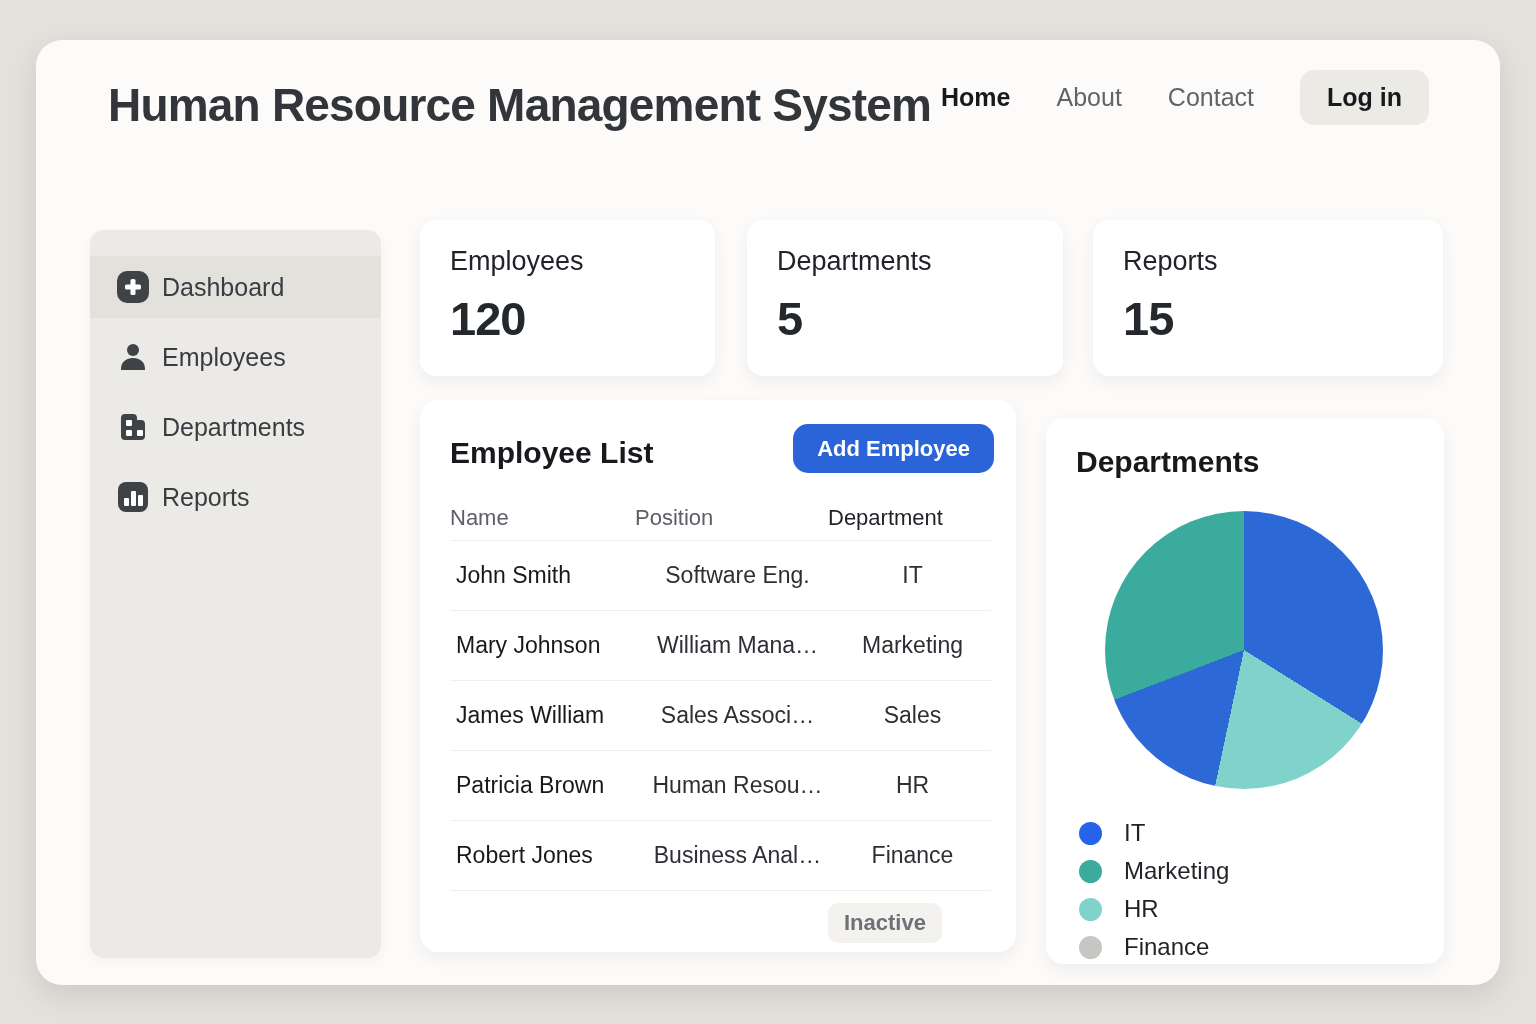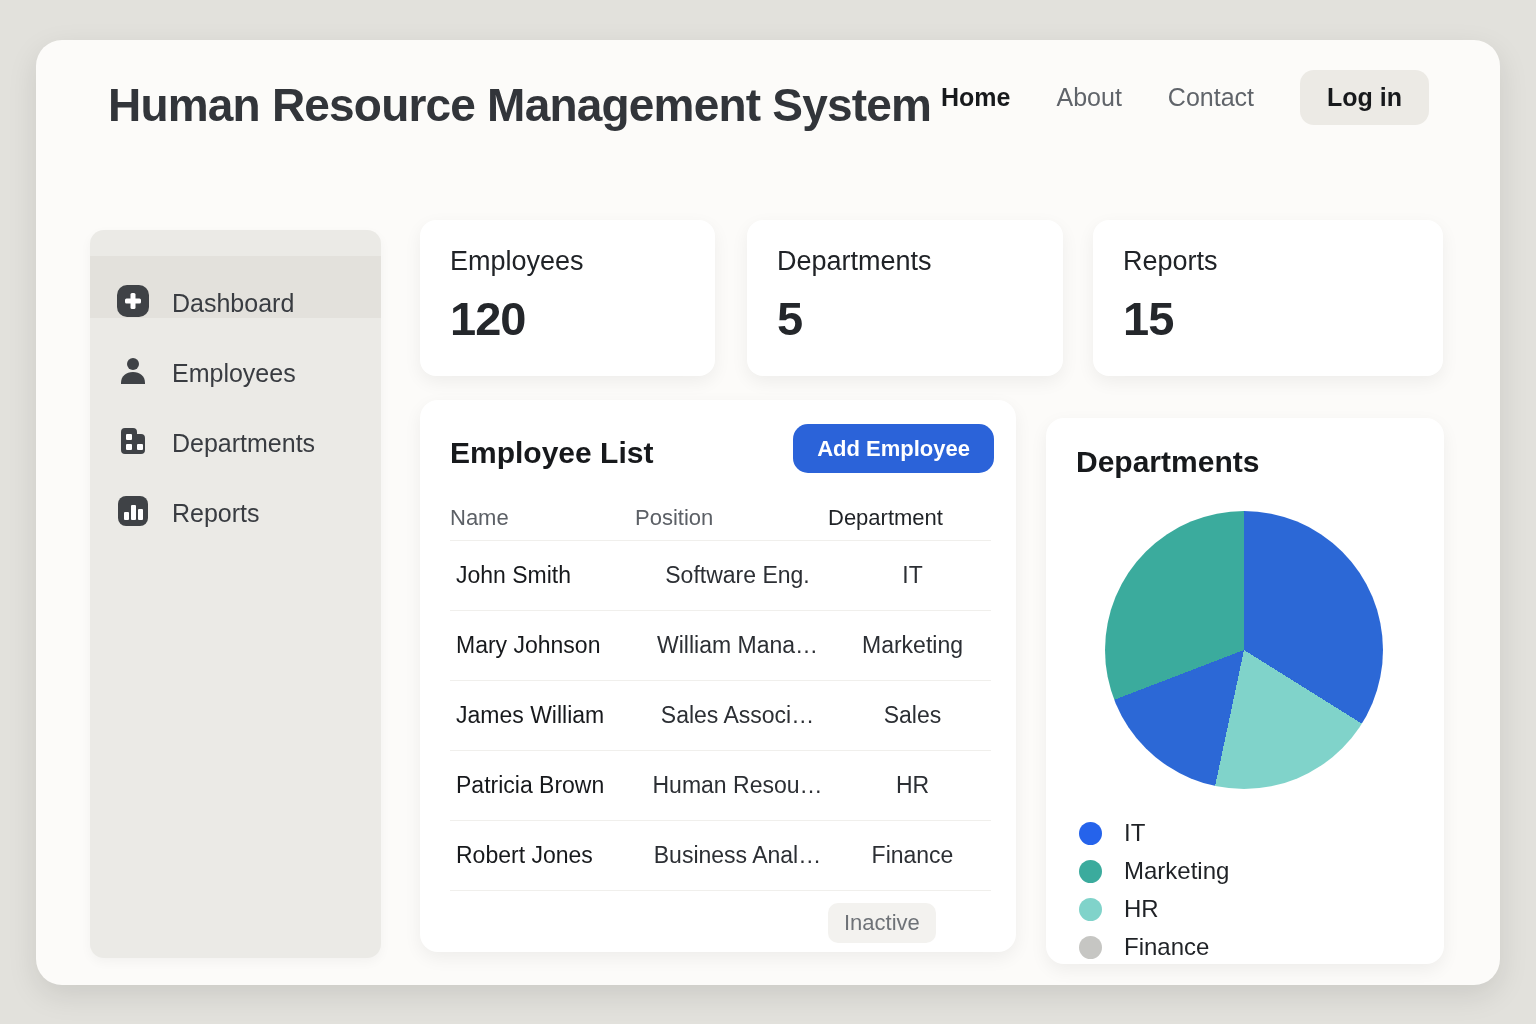--- a/index.html
+++ b/index.html
@@ -34,21 +34,21 @@
     font-family:"Liberation Sans", sans-serif;
   }
   
   .sidebar {
     position:absolute; left:54px; top:190px; width:291px; height:728px;
     background:#ebeae6; border-radius:14px; padding-top:26px;
     overflow:hidden;
     box-shadow:0 4px 12px rgba(0,0,0,.04);
   }
   .side-item {
-    display:flex; align-items:flex-end; gap:22px;
+    display:flex; align-items:center; gap:12px;
     height:62px; padding-left:26px; margin-bottom:8px;
     font-size:25px; font-weight:500; color:#393c41; cursor:pointer;
   }
   .side-item.active { background:#e3e1dc; }
   .side-icon { width:34px; height:34px; flex:0 0 34px; display:flex; align-items:center; justify-content:center; }
   
   .stat-card {
     position:absolute; top:180px; height:156px;
     background:#ffffff; border-radius:16px;
     box-shadow:0 6px 18px rgba(0,0,0,.06);
@@ -79,21 +79,21 @@
   .col-name { width:185px; flex:0 0 185px; }
   .col-pos  { width:193px; flex:0 0 193px; }
   .col-dept { flex:1; }
   .head .col-name, .head .col-pos { font-size:22px; color:#5c6066; }
   .head .col-dept { font-size:22px; color:#1f2226; font-weight:500; }
   .cell-name { font-size:23px; font-weight:400; color:#17191c;margin-left:6px; }
   .cell-pos, .cell-dept { font-size:23px; color:#2c2f34;text-align:center; }
   .el-row.footer { height:64px; }
   .status-badge {
     display:inline-block; background:#f3f2ef; color:#6e7277;
-    border-radius:10px; padding:7px 16px; font-size:22px;
+    border-radius:10px; padding:7px 16px; font-size:22px;font-weight:bold;
   }
   
   .chart-card {
     position:absolute; left:1010px; top:378px; width:398px; height:546px;
     background:#ffffff; border-radius:18px;
     box-shadow:0 6px 18px rgba(0,0,0,.06);
   }
   .chart-title { position:absolute; left:30px; top:27px; font-size:30px; font-weight:700; color:#17191c; }
   .pie {
     position:absolute; left:59px; top:93px; width:278px; height:278px;

